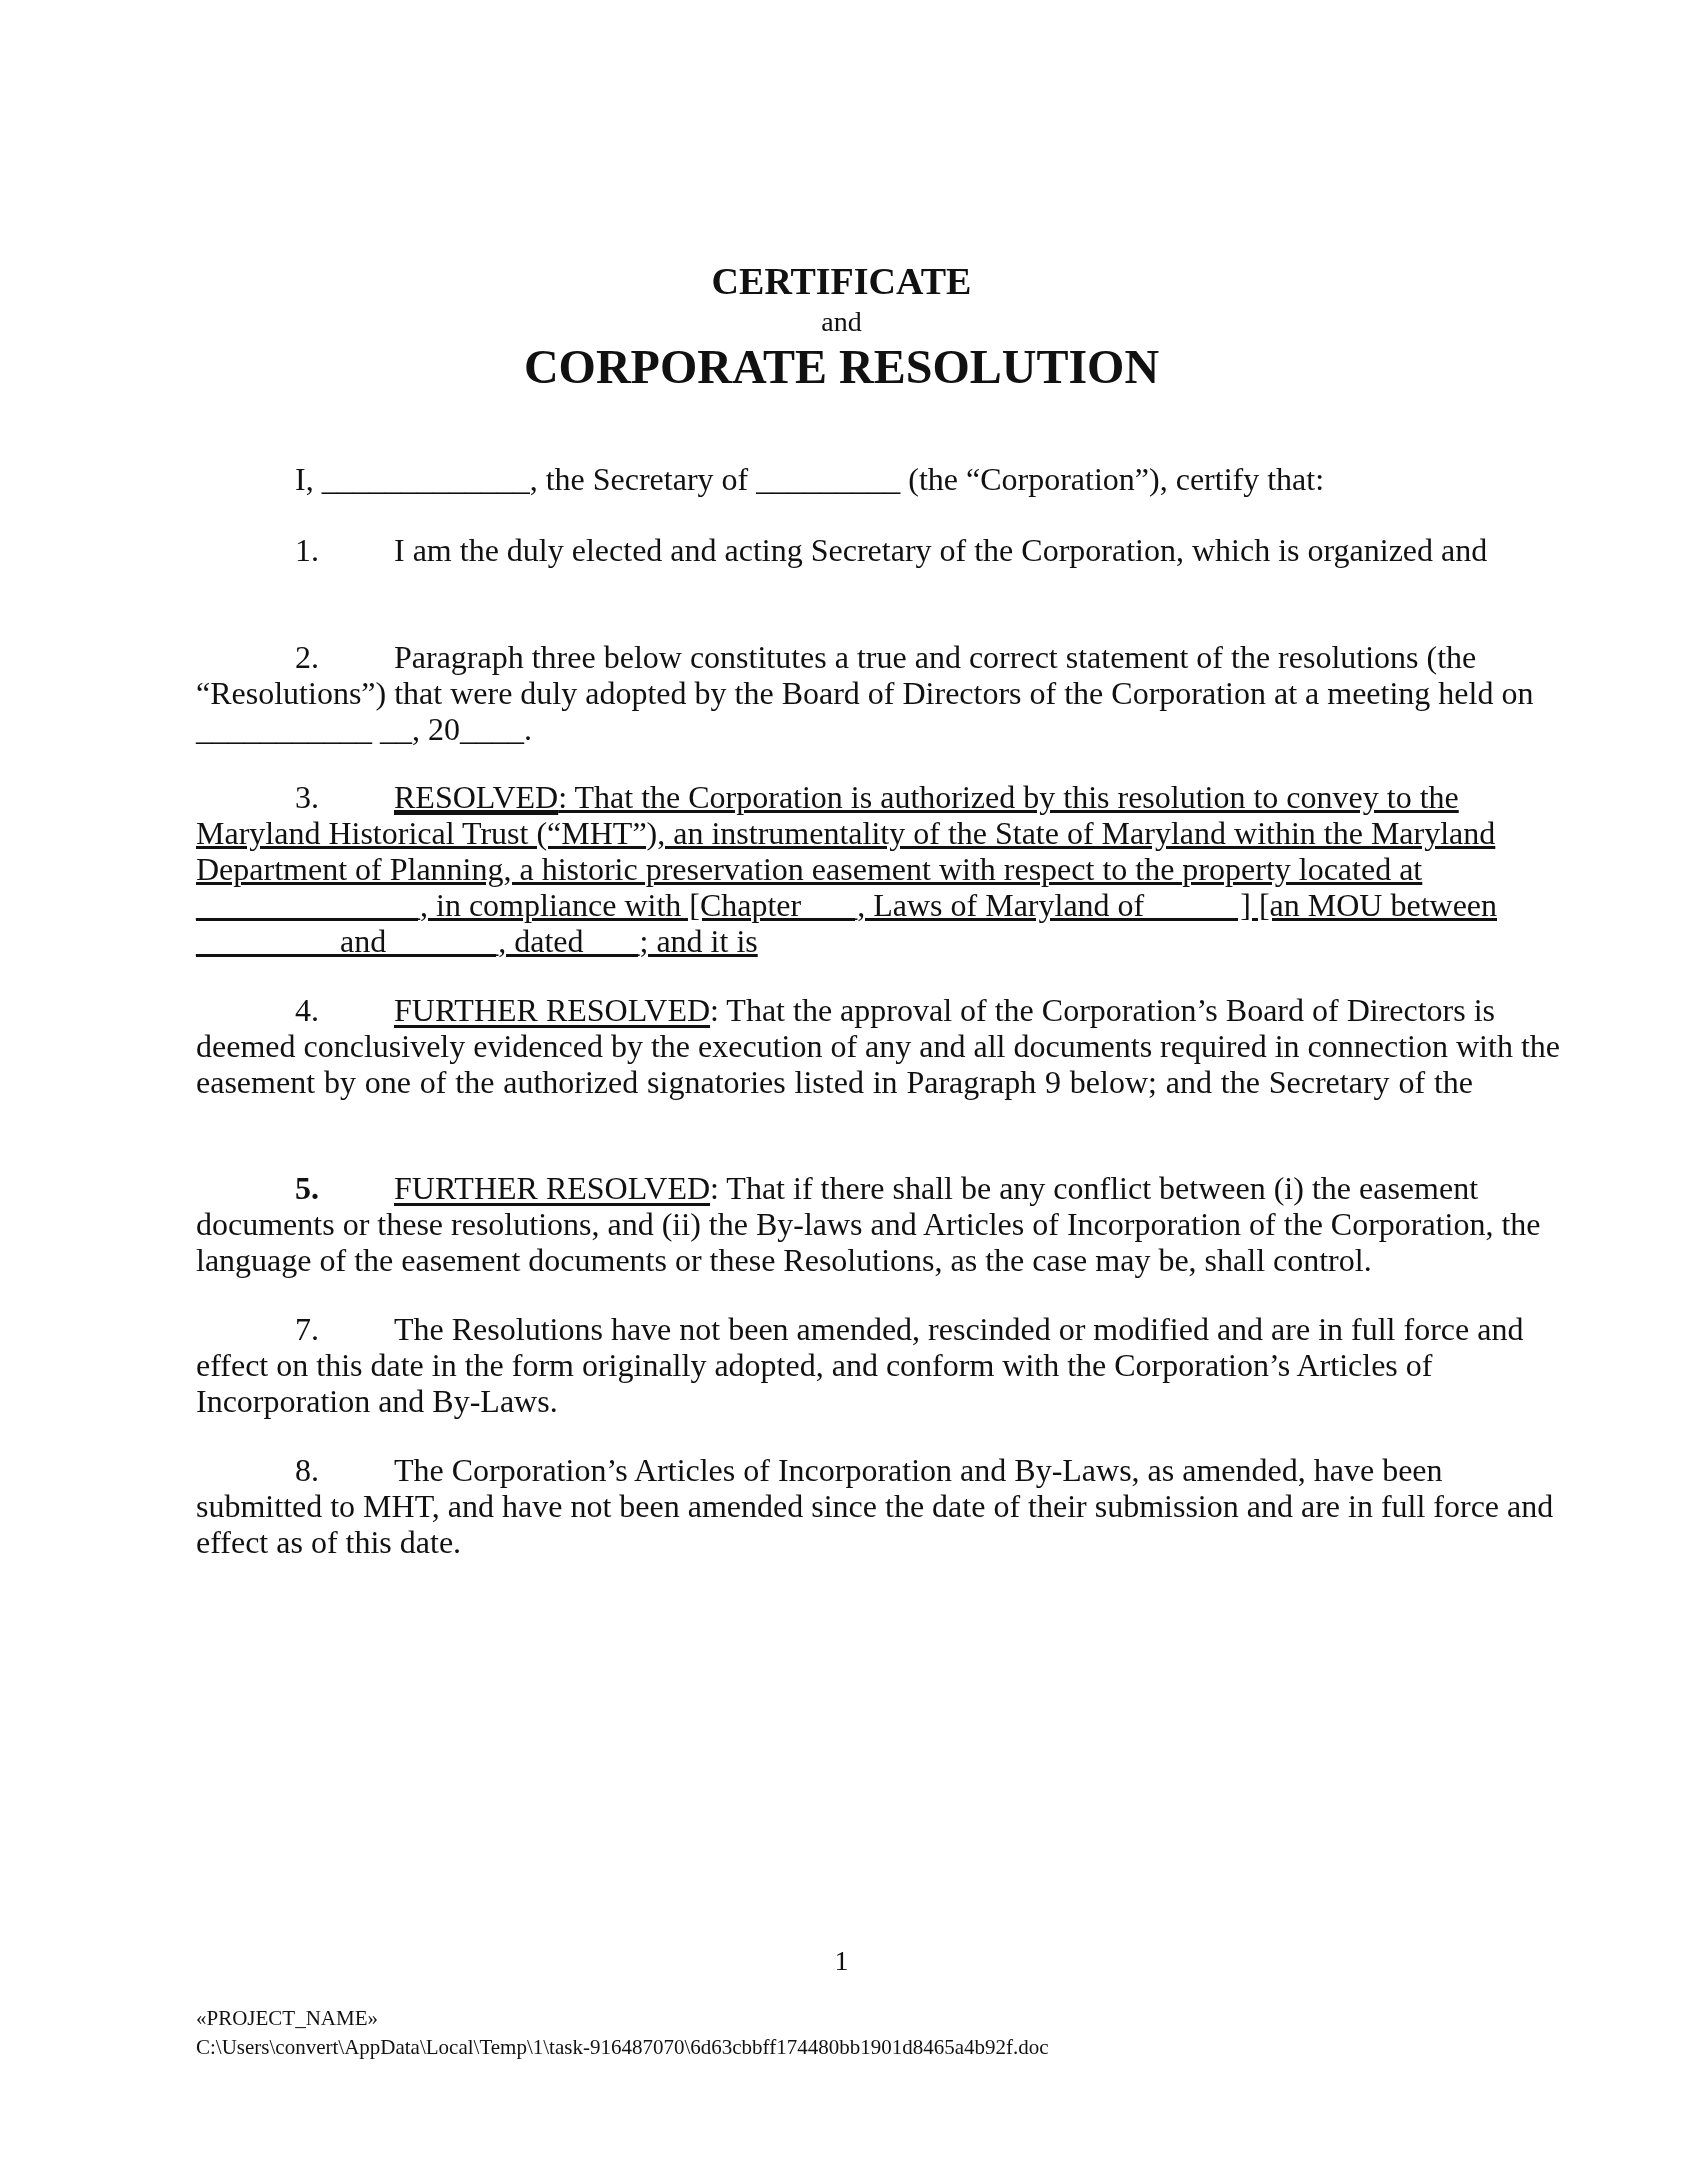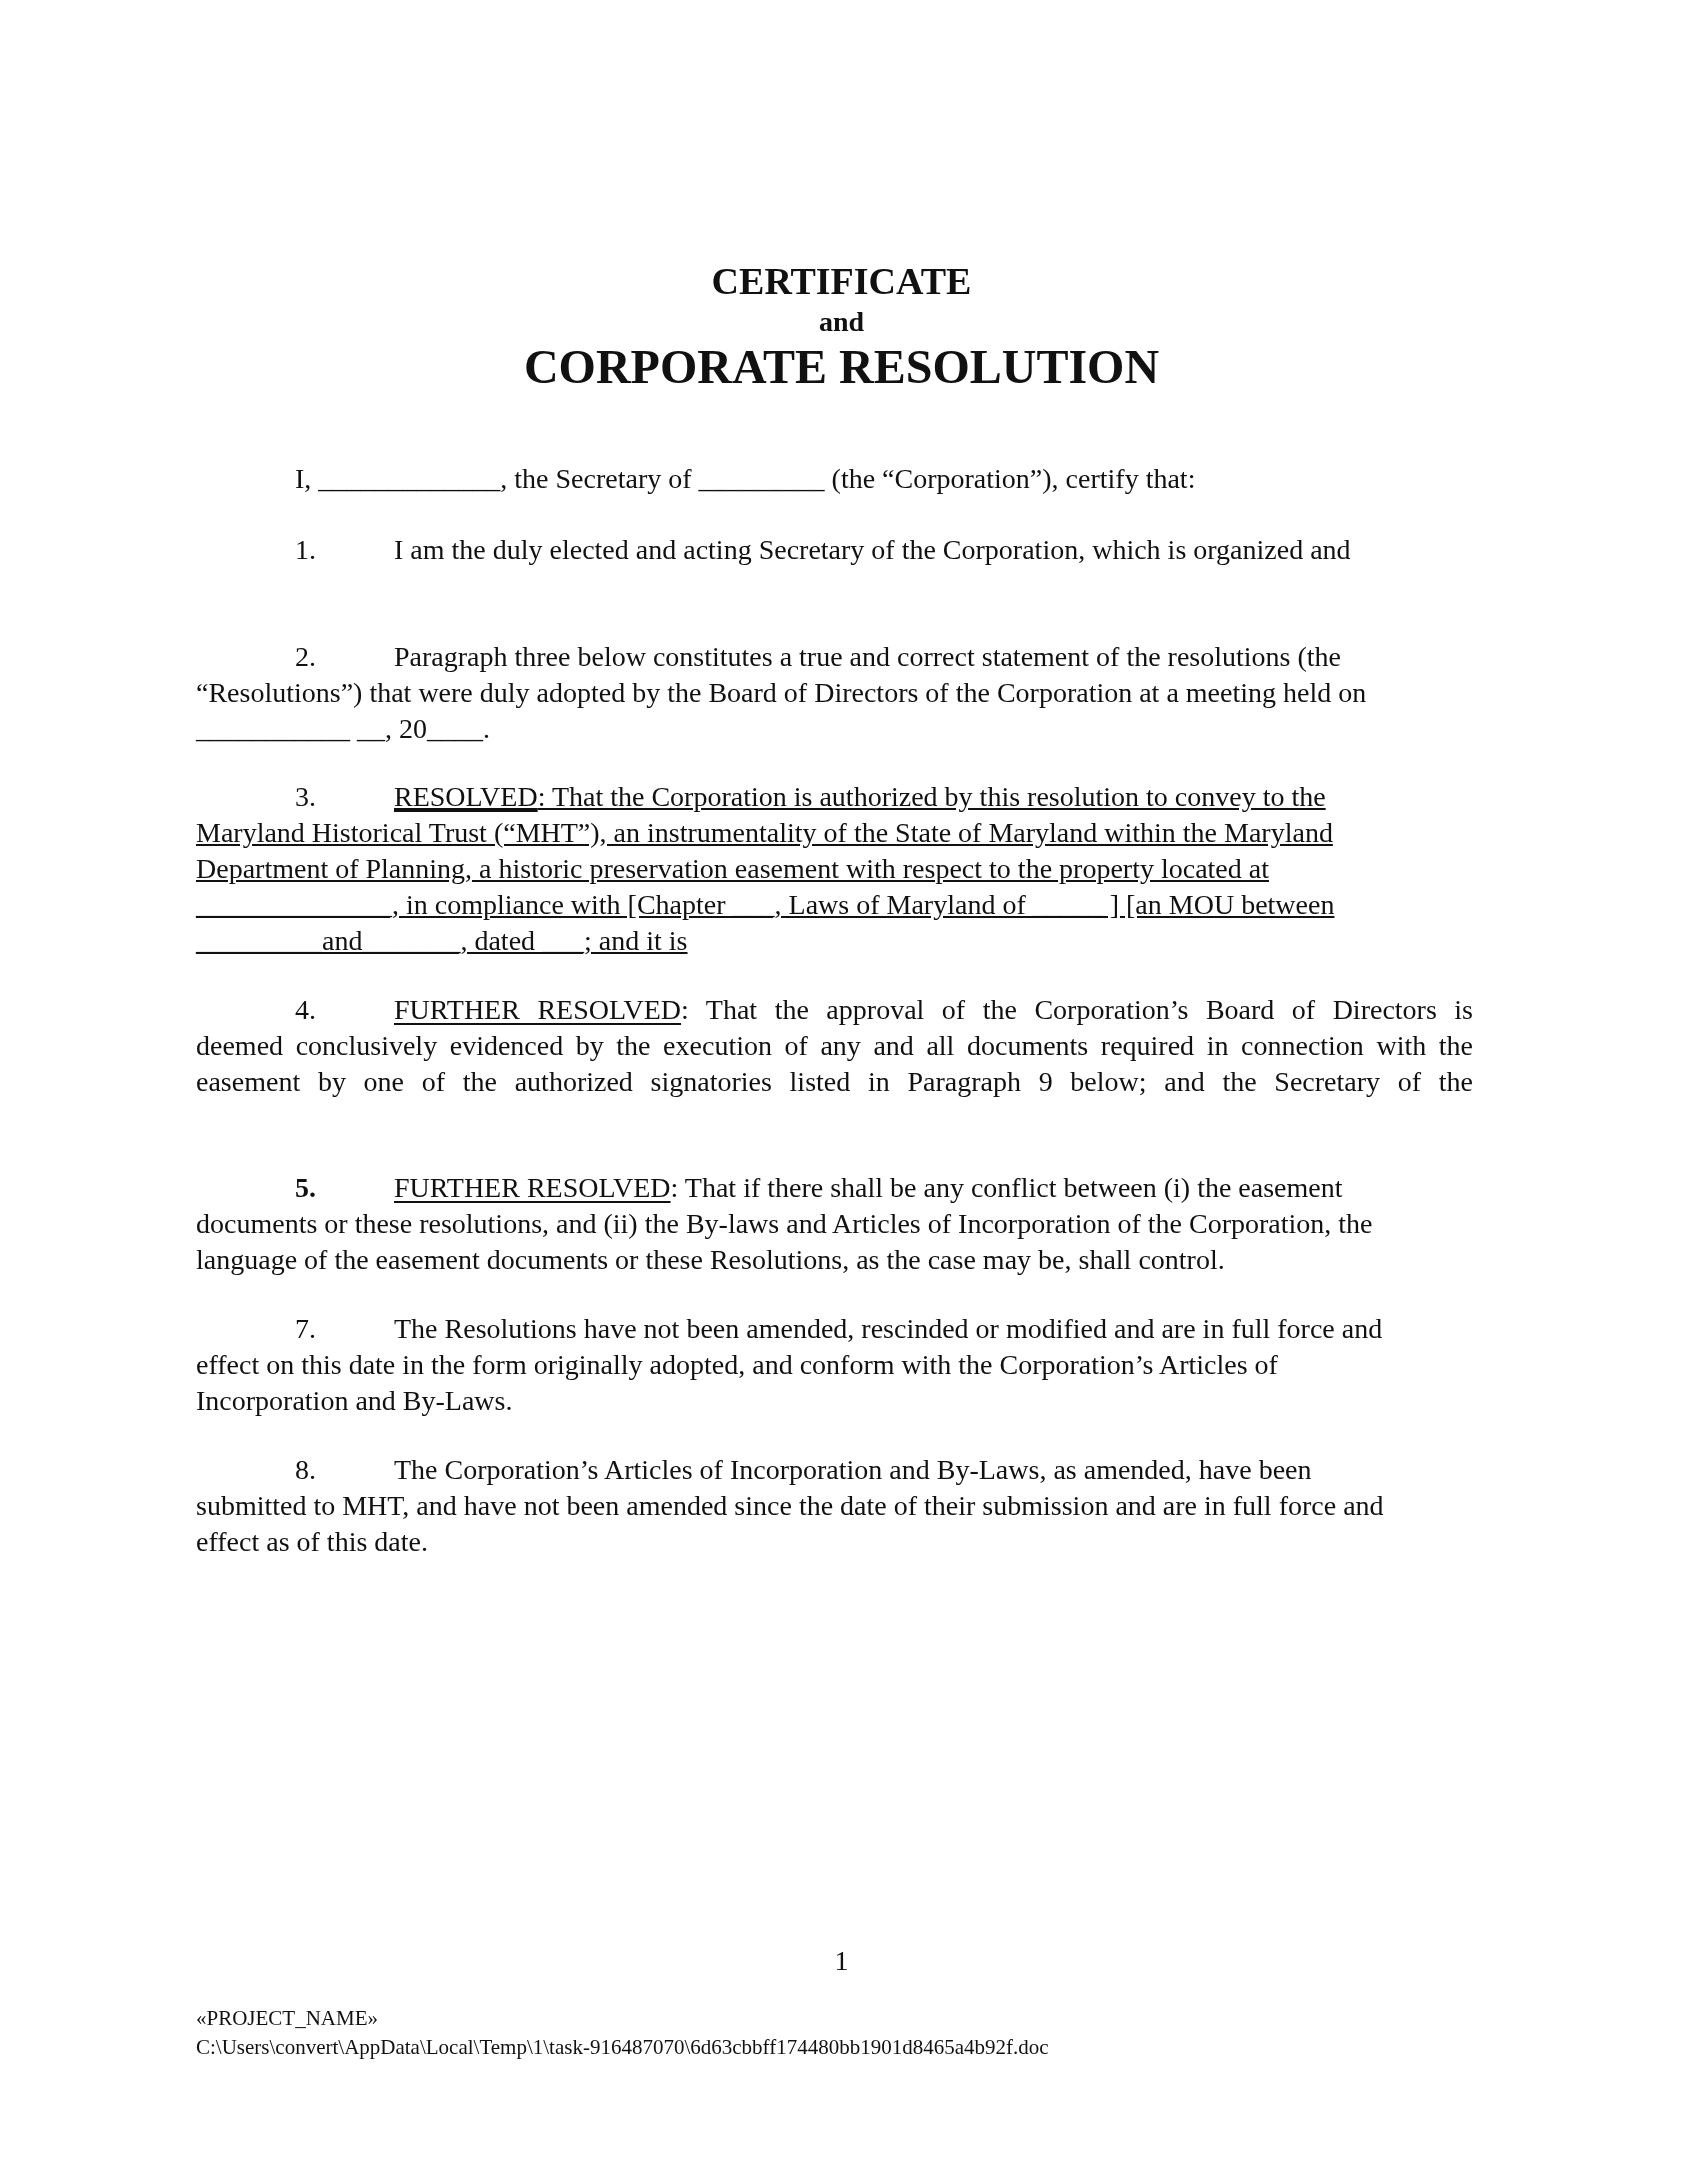--- a/index.html
+++ b/index.html
@@ -1,23 +1,23 @@
 <!DOCTYPE html>
 <html><head>
 <meta charset="utf-8">
 <style>
   html, body { margin: 0; padding: 0; background: #ffffff; }
   body { width: 1683px; height: 2178px; position: relative; overflow: hidden;
          font-family: "Liberation Serif", "DejaVu Serif", serif; color: #111; }
   .page { position: absolute; left: 0; top: 0; width: 1405px; height: 2178px; background: #fff; }
   .title { position: absolute; left: 0; width: 1683px; text-align: center; font-weight: bold; }
   .t1 { top: 259px; font-size: 38px; }
-  .t2 { top: 306px; font-size: 28px; font-weight: bold; }
+  .t2 { top: 306px; font-size: 28px; font-weight: normal; }
   .t3 { top: 339px; font-size: 48px; }
-  .para { position: absolute; left: 196px; width: 1277px; font-size: 28px; line-height: 36px; margin: 0; }
+  .para { position: absolute; left: 196px; width: 1277px; font-size: 32px; line-height: 36px; margin: 0; }
   .justify { text-align: justify; text-align-last: left; }
   .u { text-decoration: underline; text-underline-offset: 4px; }
   .line { display: block; white-space: nowrap; }
   .pagenum { position: absolute; left: 0; width: 1683px; top: 1945px; text-align: center; font-size: 28px; }
   .footer { position: absolute; left: 196px; font-size: 21px; line-height: 29px; }
   .f1 { top: 2004px; }
   .f2 { top: 2033px; }
 </style>
 </head>
 <body>

